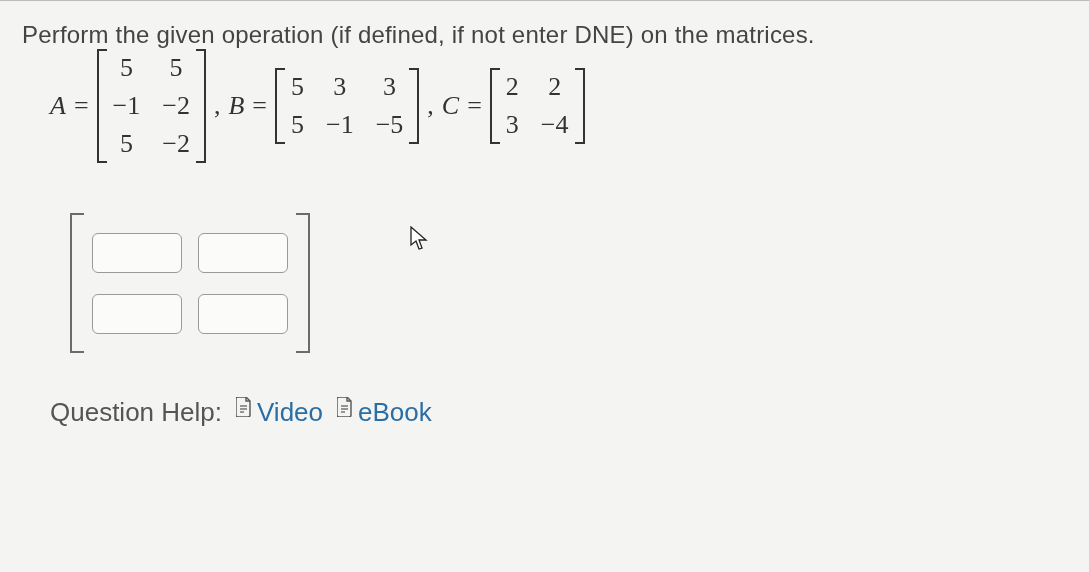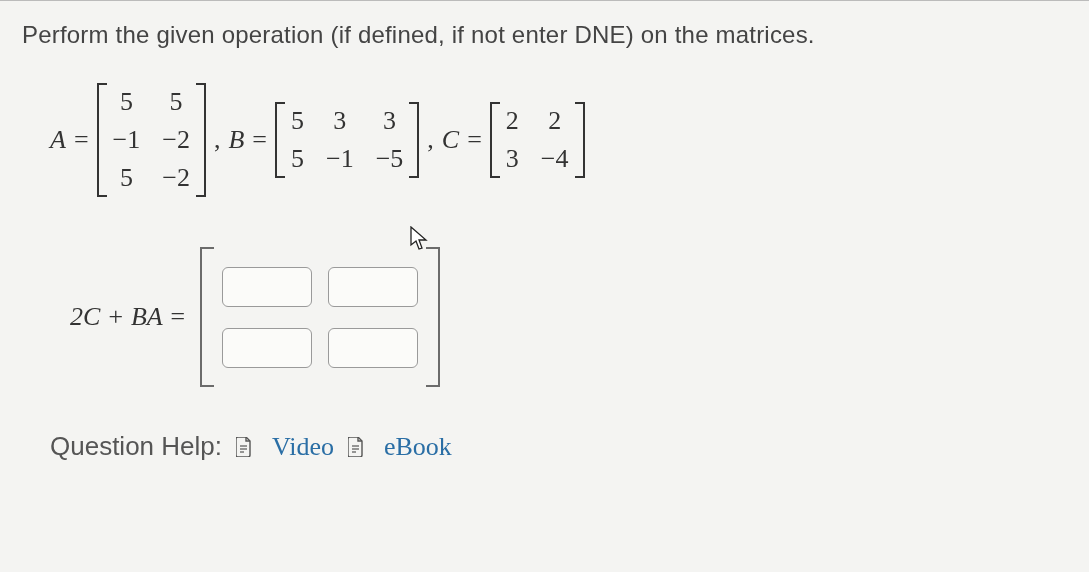--- a/index.html
+++ b/index.html
@@ -11,21 +11,20 @@
     color: #333;
     background: #f4f4f2;
     width: 1089px;
     height: 572px;
     border-top: 1px solid #bbb;
   }
   .prompt {
     font-family: Arial, Helvetica, sans-serif;
     font-size: 24px;
     color: #444;
-    margin-bottom: 34px;
     letter-spacing: 0.2px;
   }
   .math-row {
     display: flex;
     align-items: center;
     font-style: italic;
     font-family: 'Times New Roman', serif;
     font-size: 26px;
     gap: 8px;
     margin-left: 28px;
@@ -119,24 +118,24 @@
     color: #555;
     display: flex;
     align-items: center;
     gap: 14px;
     margin-left: 28px;
   }
   .help-link {
     color: #2a6ea5;
     text-decoration: none;
     display: inline-flex;
-    align-items: center;
-    gap: 20px;
+    align-items: flex-start;
+    gap: 5px;
     cursor: pointer;
-    font-family: Liberation Serif, serif;
+    font-family: Liberation Sans, sans-serif;
   }
   .doc-icon {
     width: 16px;
     height: 20px;
     display: inline-block;
   }
   .cursor {
     position: absolute;
     left: 410px;
     top: 226px;
@@ -193,21 +192,20 @@
       <span>2</span>
       <span>2</span>
       <span>3</span>
       <span>−4</span>
     </span>
     <span class="bracket right"></span>
   </span>
 </div>
 
 <div class="answer-row">
-  <span>2C + BA =</span>
   <span class="ans-matrix">
     <span class="ans-bracket-l"></span>
     <span class="ans-body">
       <input class="ans-input" value="" style="">
       <input class="ans-input" value="" style="">
       <input class="ans-input" value="" style="">
       <input class="ans-input" value="" style="">
     </span>
     <span class="ans-bracket-r"></span>
   </span>

